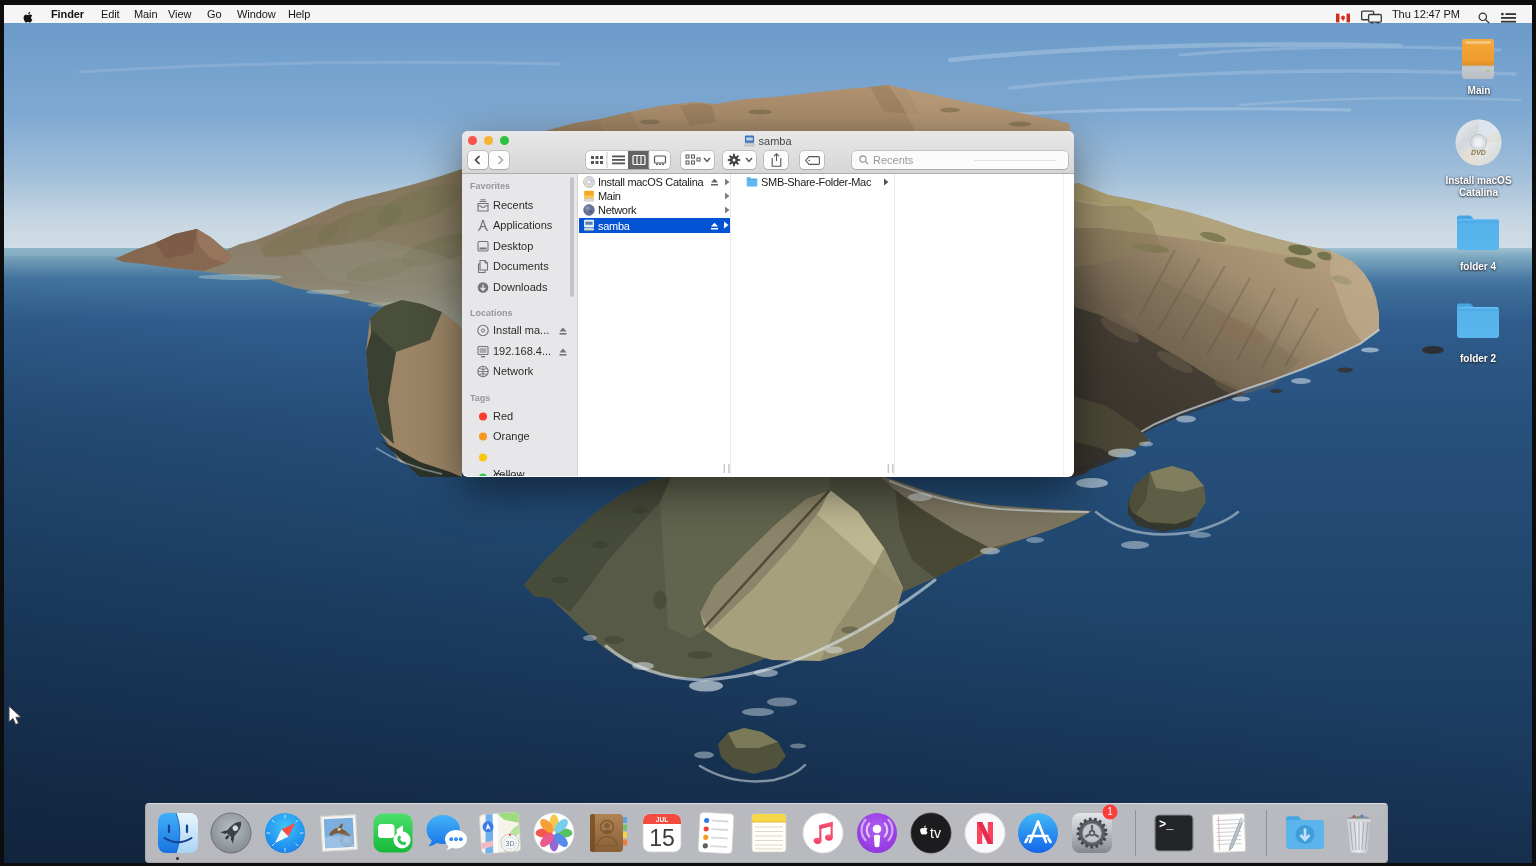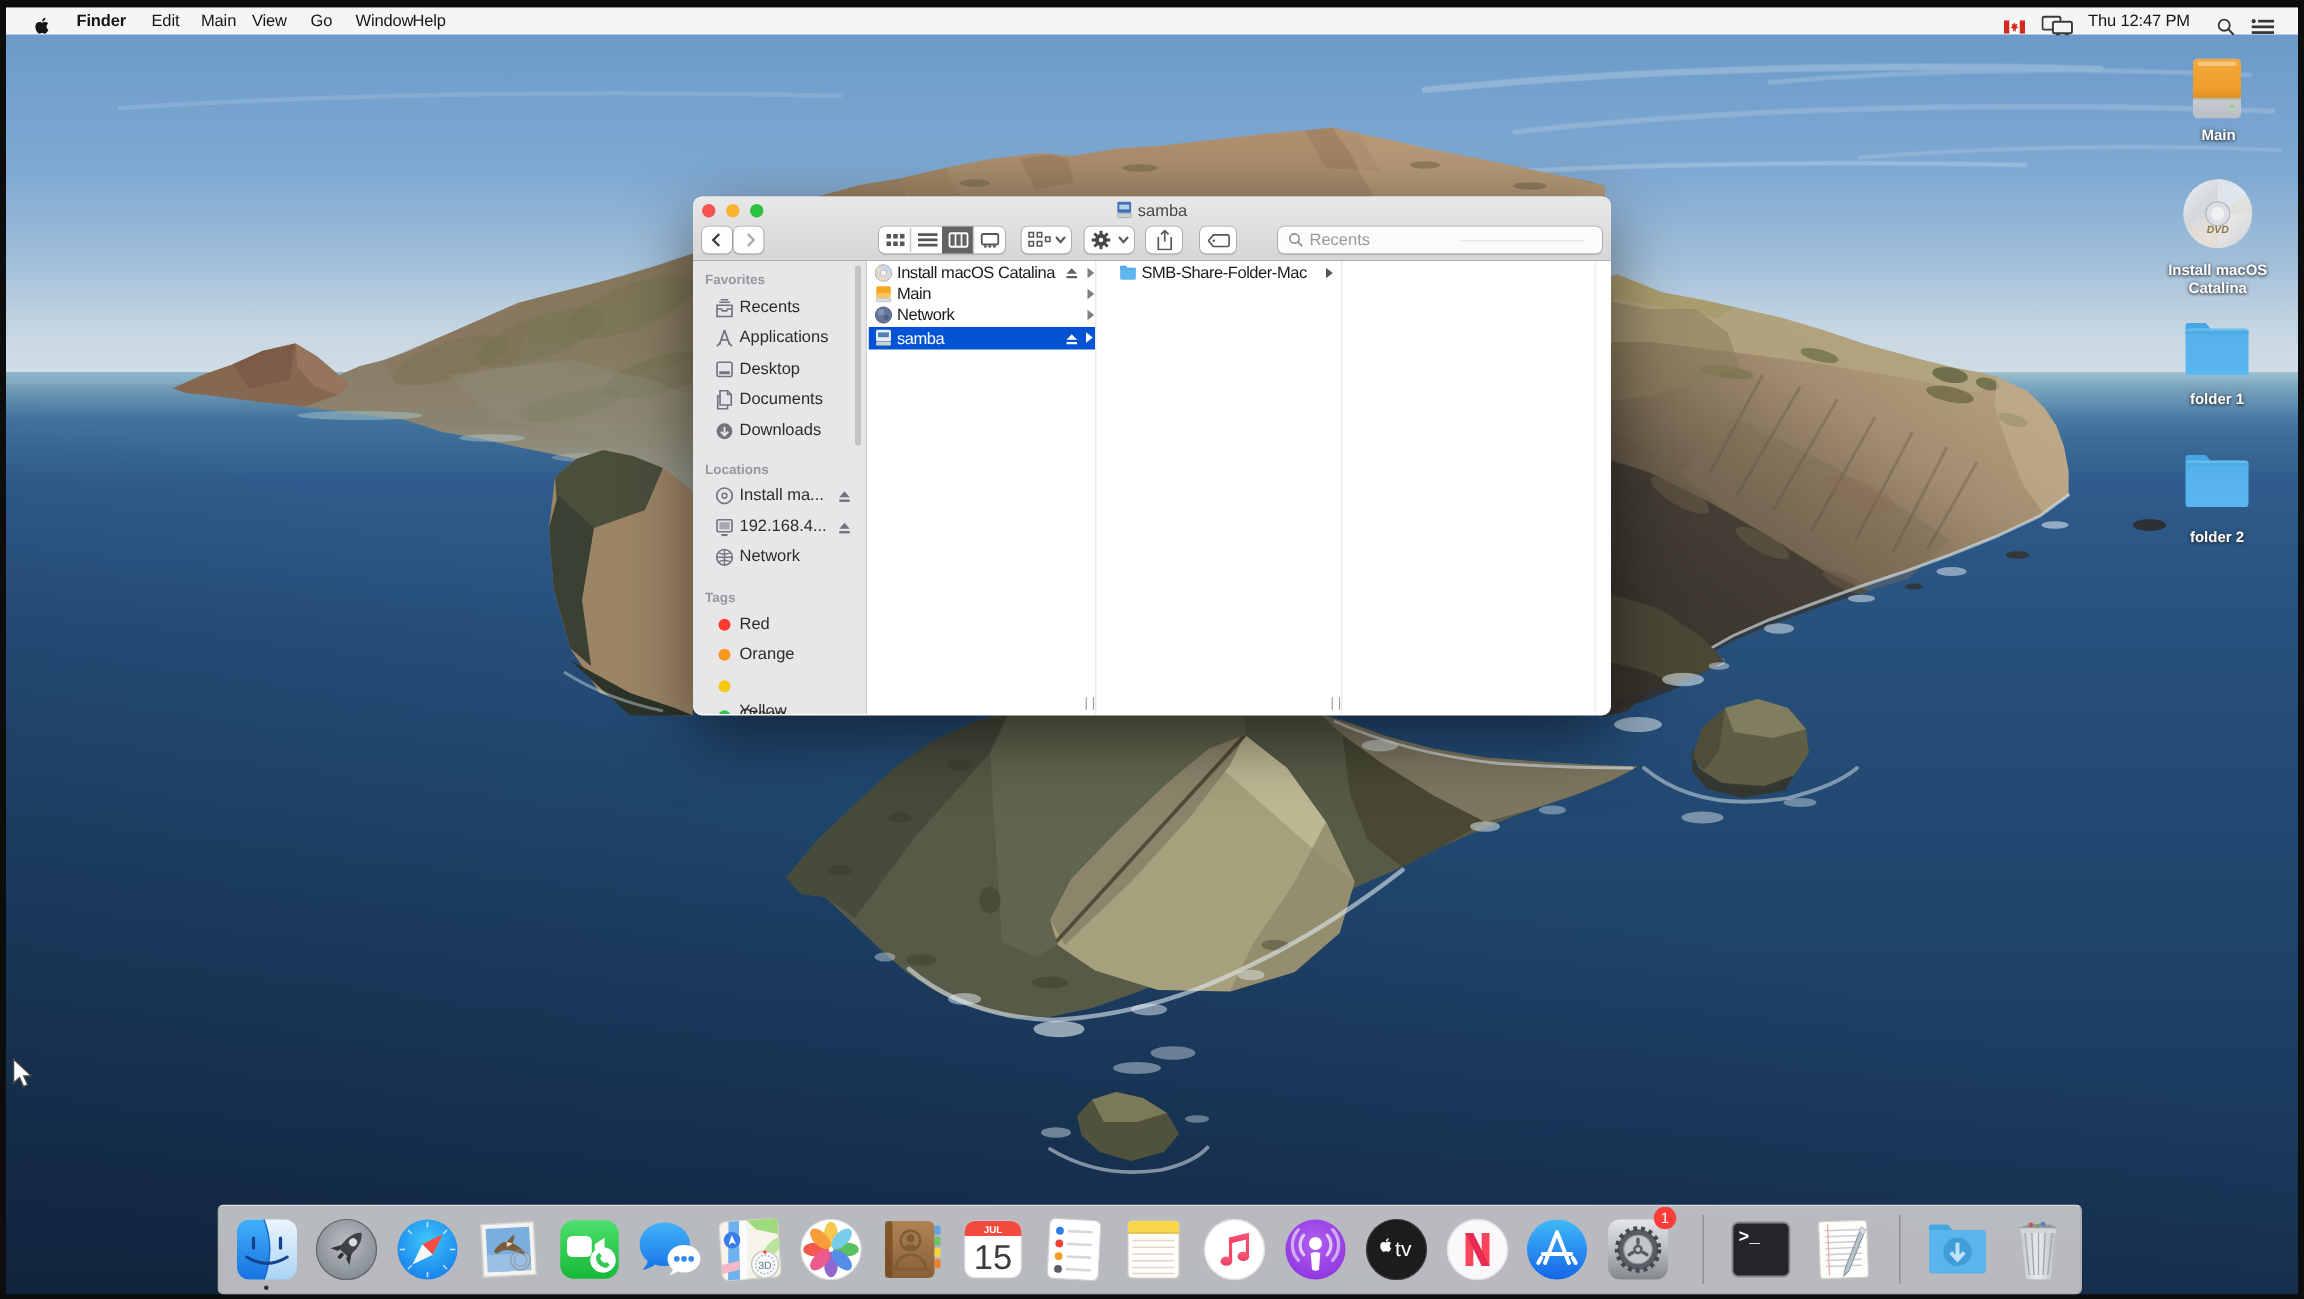--- a/index.html
+++ b/index.html
@@ -290,21 +290,21 @@
         S9.3,8.5 9.3,6.9z" fill="#161616" transform="translate(0.5,-0.6)"></path>
       <path d="M7.8,2.3C8.2,1.8 8.5,1.1 8.4,0.4C7.8,0.4 7.1,0.8 6.7,1.3C6.3,1.7 6,2.5 6.1,3.1
         C6.8,3.2 7.4,2.8 7.8,2.3z" fill="#161616" transform="translate(0.5,-0.6)"></path>
     </svg>
     <div class="mi" style="left:47px;font-weight:700">Finder</div>
     <div class="mi" style="left:97px">Edit</div>
     <div class="mi" style="left:130px">Main</div>
     <div class="mi" style="left:164px">View</div>
     <div class="mi" style="left:203px">Go</div>
     <div class="mi" style="left:233px">Window</div>
-    <div class="mi" style="left:271px">Help</div>
+    <div class="mi" style="left:284px">Help</div>
     <svg class="mi" style="left:1332px;top:4px" width="14" height="9" viewBox="0 0 16 10">
       <rect x="0" y="0" width="4.2" height="10" fill="#d52b1e"></rect>
       <rect x="11.8" y="0" width="4.2" height="10" fill="#d52b1e"></rect>
       <rect x="4.2" y="0" width="7.6" height="10" fill="#fff"></rect>
       <path d="M8,1.2 L8.8,3.1 L10.3,2.6 L9.6,4.6 L11.2,5.3 L8.9,6.3 L9.1,8.8 L8,7.4 L6.9,8.8 L7.1,6.3 L4.8,5.3 L6.4,4.6 L5.7,2.6 L7.2,3.1 Z" fill="#d52b1e"></path>
     </svg>
     <svg class="mi" style="left:1357px;top:3px" width="21" height="13" viewBox="0 0 21 13">
       <rect x="0.65" y="0.65" width="12" height="8.6" rx="1.1" fill="none" stroke="#3a3a3a" stroke-width="1.3"></rect>
       <rect x="7.6" y="4" width="12.7" height="7.6" rx="1.1" fill="#f5f5f5" stroke="#3a3a3a" stroke-width="1.3"></rect>
       <rect x="9.6" y="11.6" width="2.6" height="1.4" fill="#3a3a3a"></rect>
@@ -611,21 +611,21 @@
         <linearGradient id="fold" x1="0" y1="0" x2="0" y2="1">
           <stop offset="0" stop-color="#6cc1f2"></stop>
             <stop offset="0.12" stop-color="#55b1e9"></stop>
             <stop offset="1" stop-color="#59b6ef"></stop>
         </linearGradient>
       </defs>
       <path d="M1,6 L1,3.6 A2.2,2.2 0 0 1 3.2,1.4 L14.5,1.4 L18.5,6 L43,6 Z" fill="#46a5e3"></path>
       <rect x="1" y="5" width="42" height="31" rx="2.4" fill="url(#fold)"></rect>
       <rect x="1" y="6.6" width="42" height="2" fill="#4dabe6"></rect>
     </svg>
-    <div class="dicon" style="left:1447px;top:261px;width:62px">folder 1</div>
+    <div class="dicon" style="left:1447px;top:261px;width:62px">folder 4</div>
 
     <svg style="position:absolute;left:1456px;top:302px" width="44" height="37" viewBox="0 0 44 37">
       <path d="M1,6 L1,3.6 A2.2,2.2 0 0 1 3.2,1.4 L14.5,1.4 L18.5,6 L43,6 Z" fill="#46a5e3"></path>
       <rect x="1" y="5" width="42" height="31" rx="2.4" fill="url(#fold)"></rect>
       <rect x="1" y="6.6" width="42" height="2" fill="#4dabe6"></rect>
     </svg>
     <div class="dicon" style="left:1447px;top:353px;width:62px">folder 2</div>
   </div>
 
   <div id="dock"></div>

